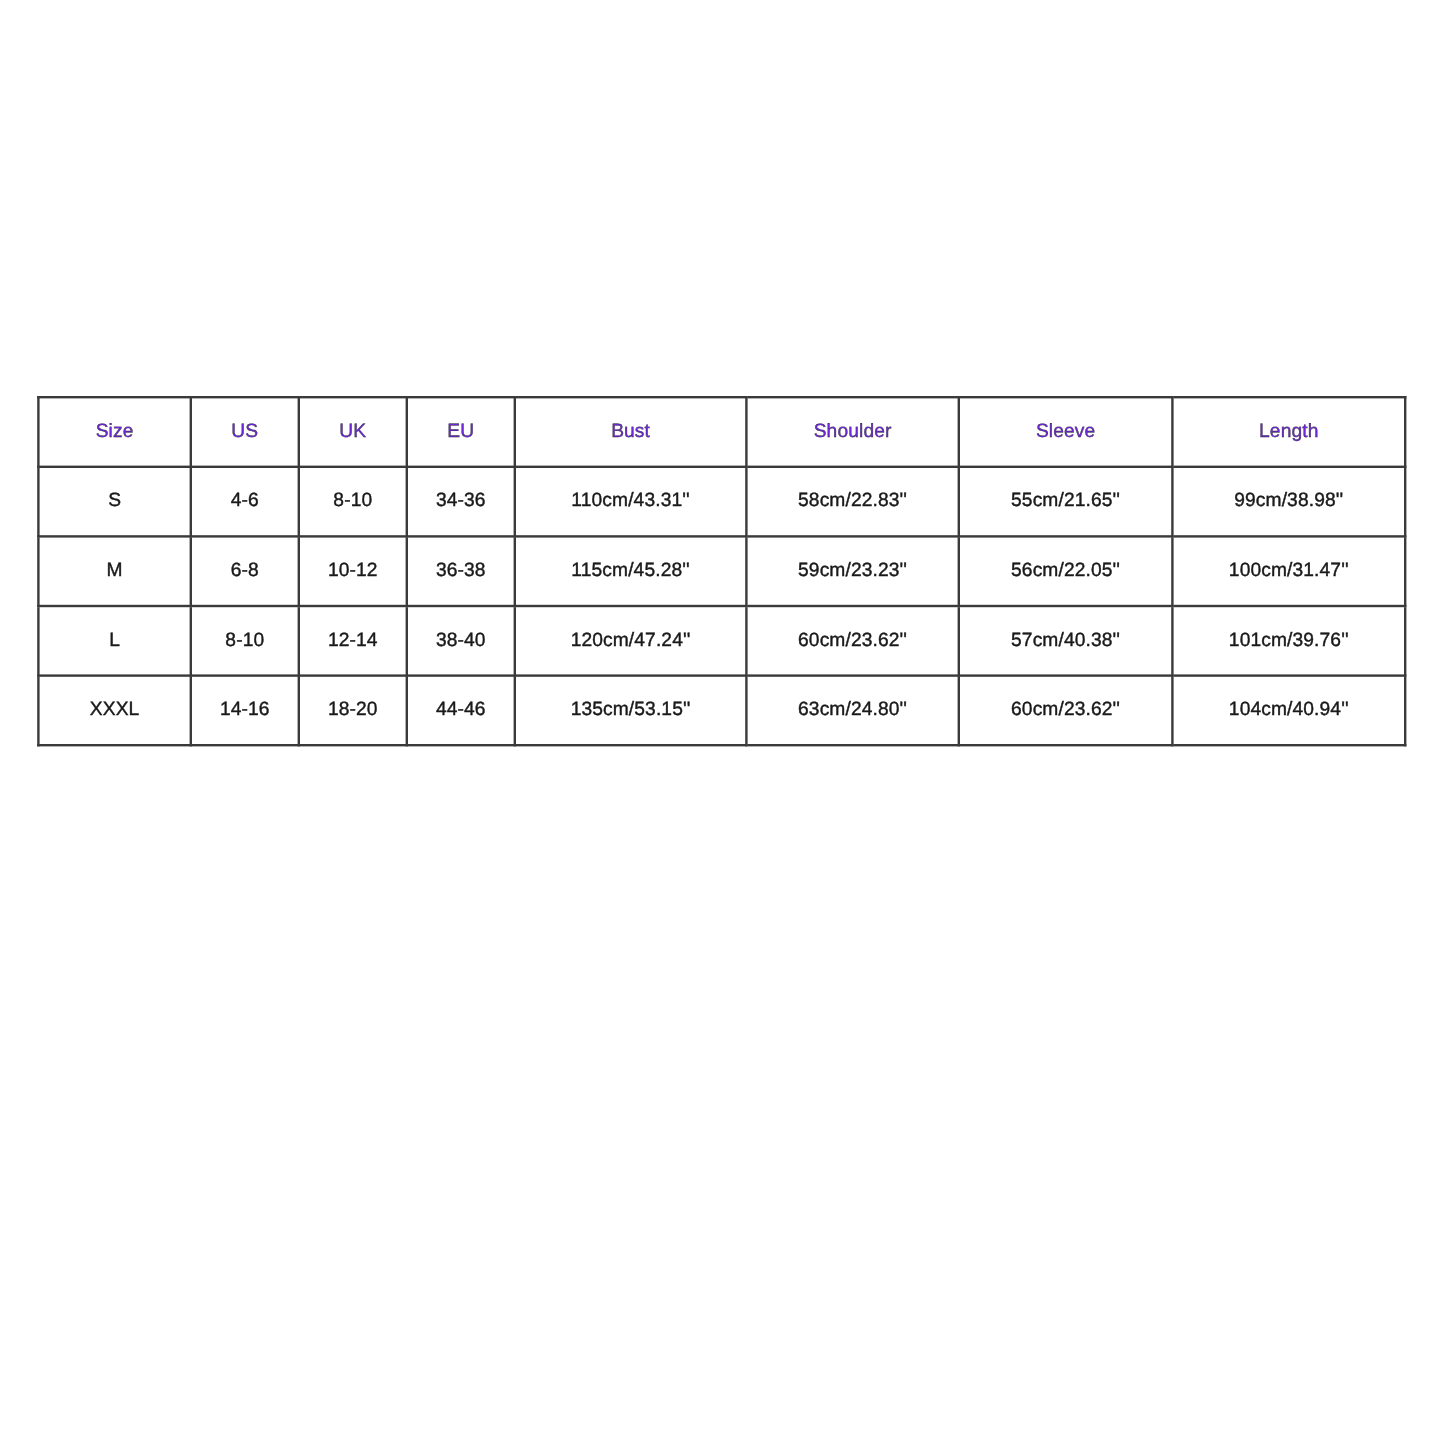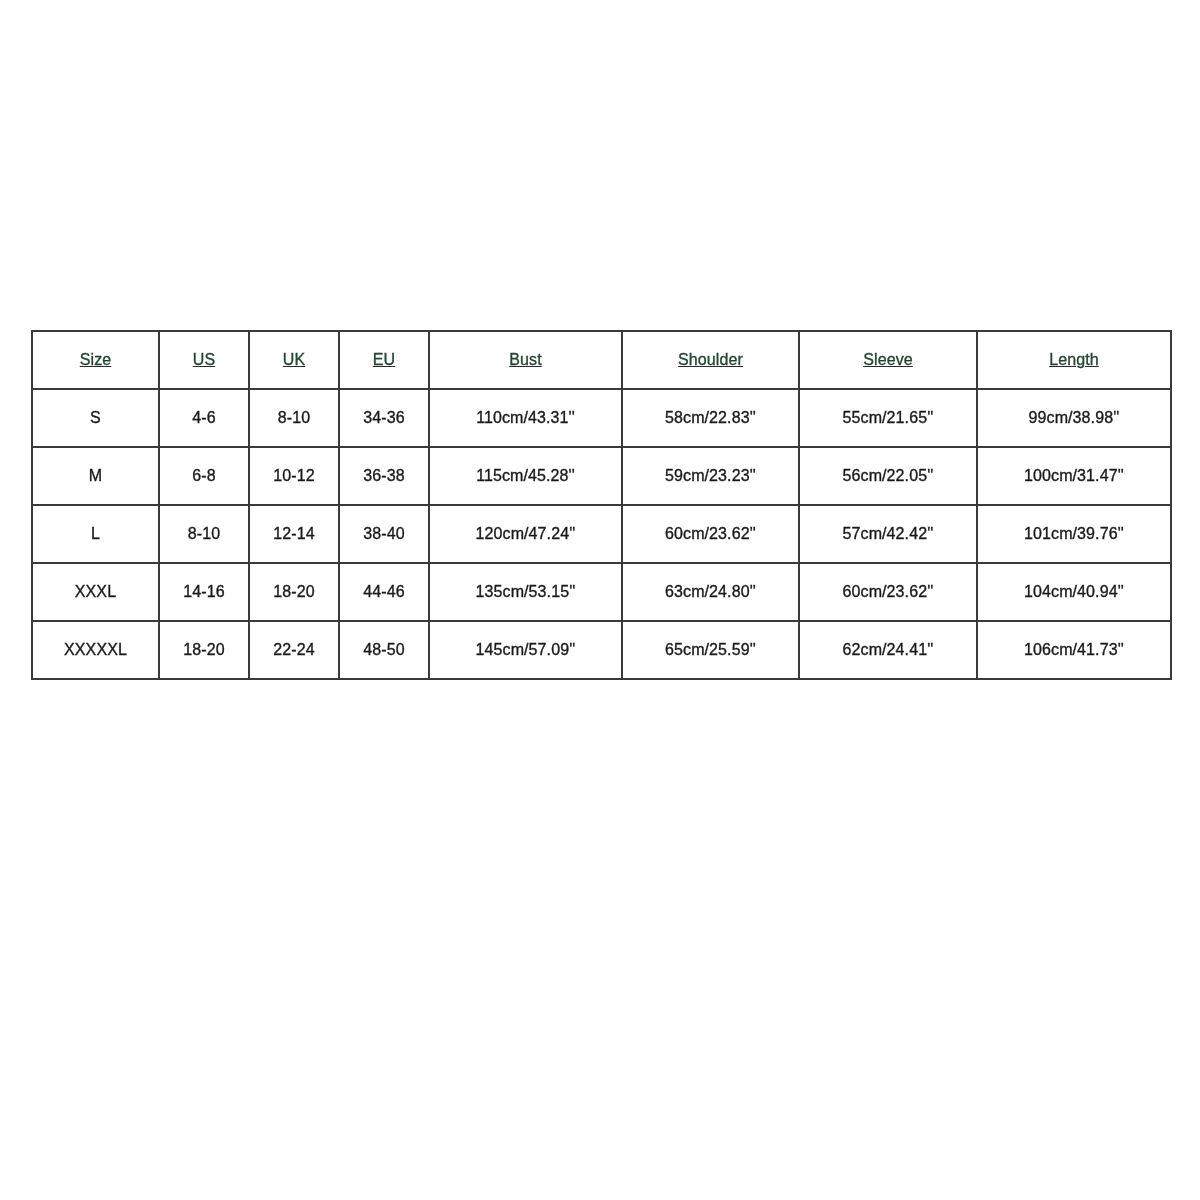--- a/index.html
+++ b/index.html
@@ -28,22 +28,21 @@
       padding: 0;
       text-align: center;
       vertical-align: middle;
       font-size: 16px;
       font-weight: normal;
       color: #1a1a1a;
       -webkit-text-stroke: 0.35px #1a1a1a;
       letter-spacing: 0.1px;
     }
     .size-chart th {
-      color: #14532d;
-      text-decoration: underline;
+      color: #6d28d9;
       -webkit-text-stroke: 0.3px #2a2a2a;
     }
     col.c-size { width: 127px; }
     col.c-us { width: 90px; }
     col.c-uk { width: 90px; }
     col.c-eu { width: 90px; }
     col.c-bust { width: 193px; }
     col.c-shoulder { width: 177px; }
     col.c-sleeve { width: 178px; }
     col.c-length { width: 194px; }
@@ -95,37 +94,27 @@
       <td>56cm/22.05''</td>
       <td>100cm/31.47''</td>
     </tr>
     <tr>
       <td>L</td>
       <td>8-10</td>
       <td>12-14</td>
       <td>38-40</td>
       <td>120cm/47.24''</td>
       <td>60cm/23.62''</td>
-      <td>57cm/42.42''</td>
+      <td>57cm/40.38''</td>
       <td>101cm/39.76''</td>
     </tr>
     <tr>
       <td>XXXL</td>
       <td>14-16</td>
       <td>18-20</td>
       <td>44-46</td>
       <td>135cm/53.15''</td>
       <td>63cm/24.80''</td>
       <td>60cm/23.62''</td>
       <td>104cm/40.94''</td>
     </tr>
-    <tr>
-      <td>XXXXXL</td>
-      <td>18-20</td>
-      <td>22-24</td>
-      <td>48-50</td>
-      <td>145cm/57.09''</td>
-      <td>65cm/25.59''</td>
-      <td>62cm/24.41''</td>
-      <td>106cm/41.73''</td>
-    </tr>
   </tbody>
 </table>
 
 </body></html>

